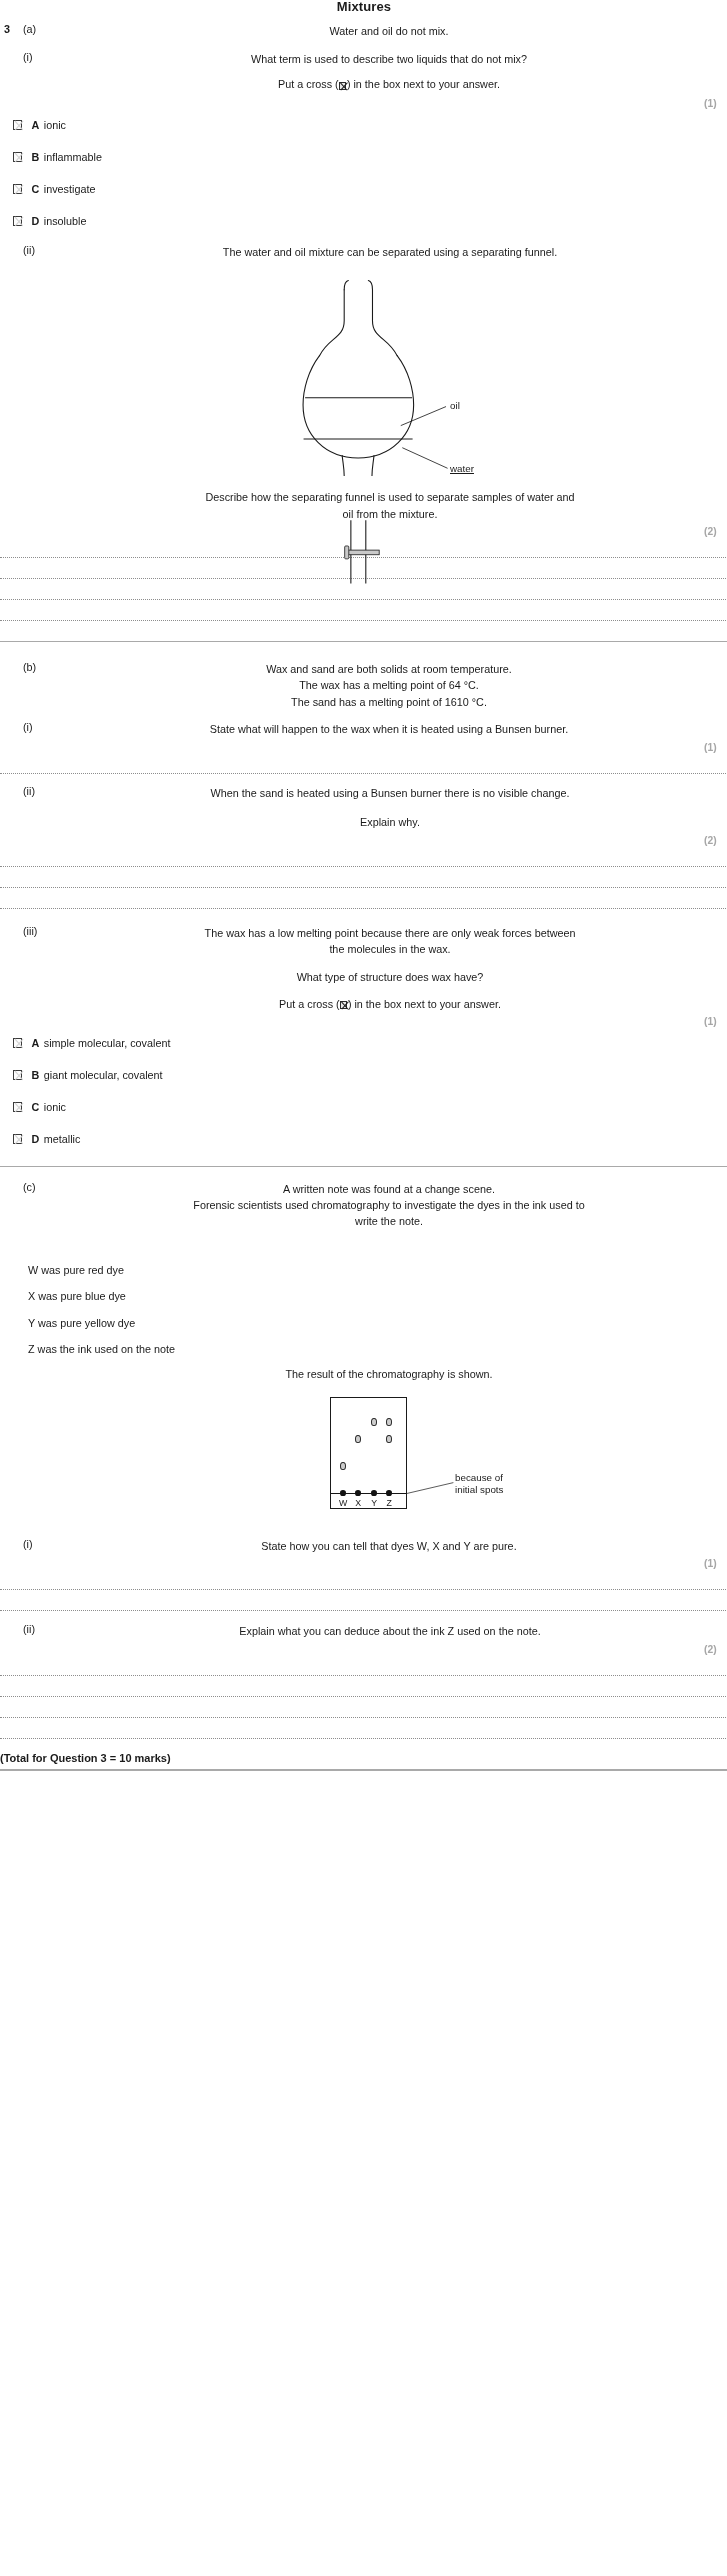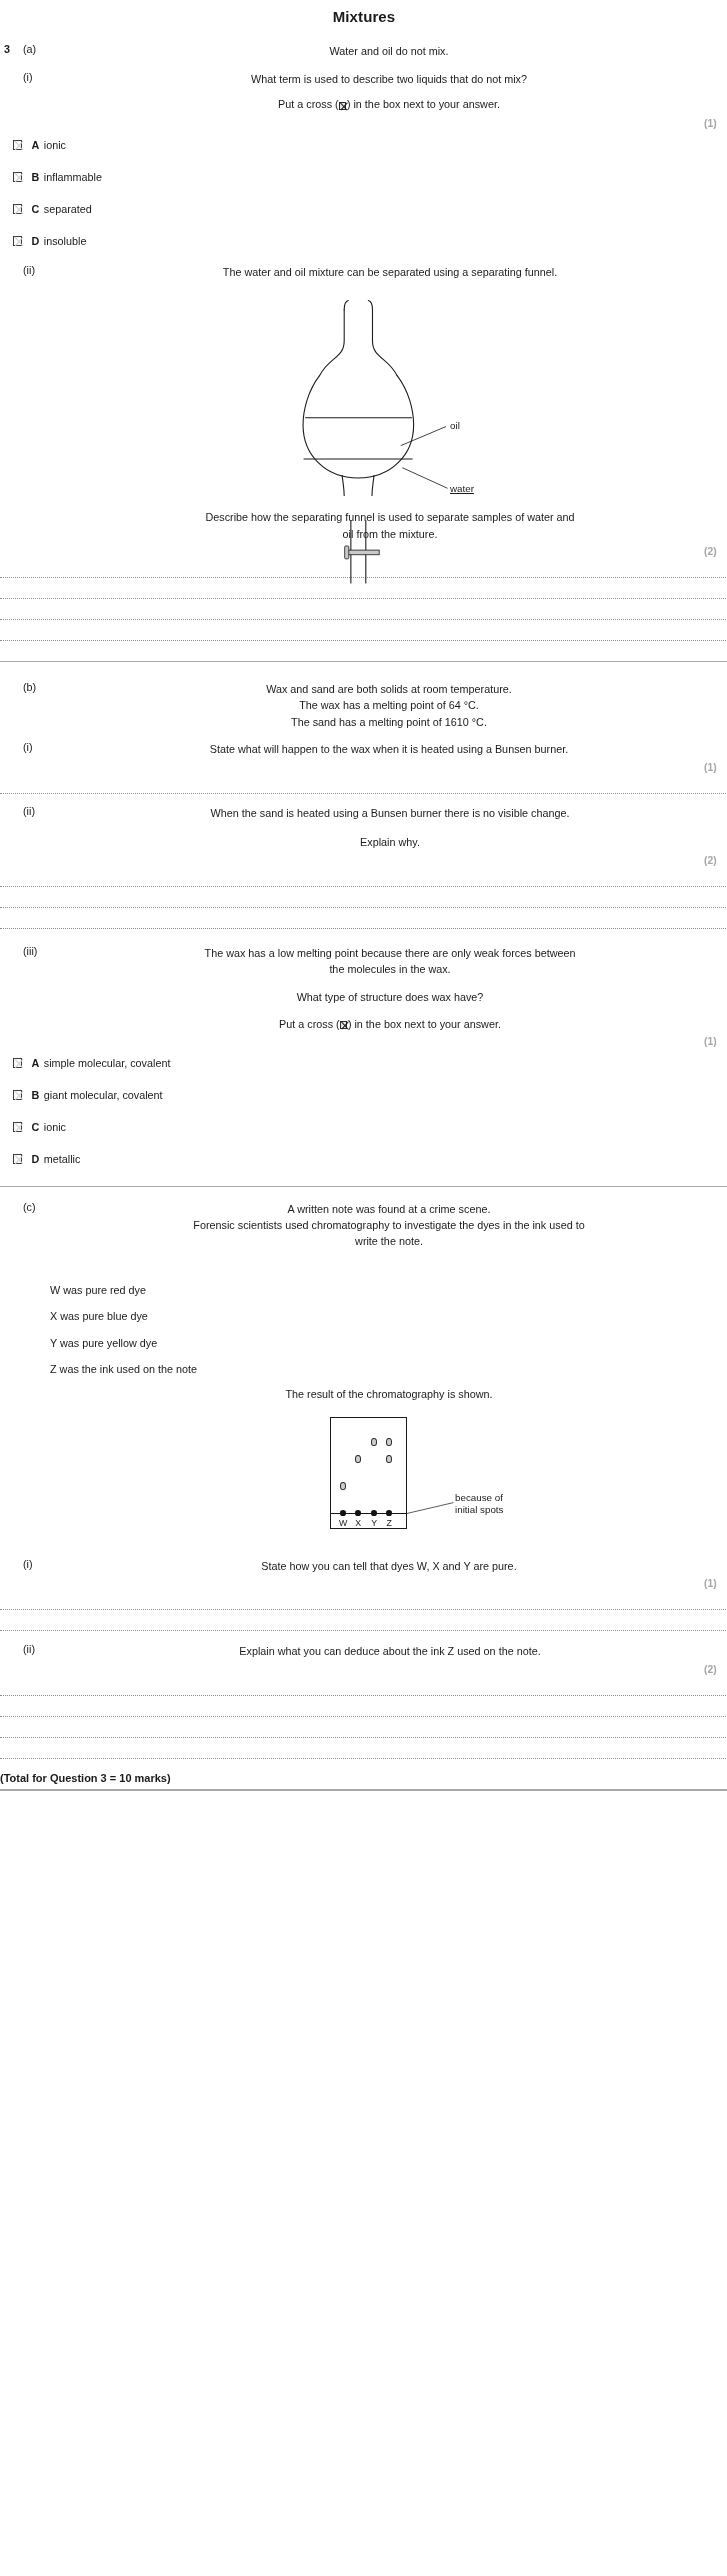--- a/index.html
+++ b/index.html
@@ -16,46 +16,46 @@
   .page {
     position: relative;
     width: 728px;
     min-height: 2613px;
     background: #fff;
     overflow: hidden;
   }
 
   
   .ttl {
-    font-size: 15px;
+    font-size: 13px;
     font-weight: bold;
     text-align: center;
     letter-spacing: 0.1px;
     line-height: 1;
     padding-top: 0px;
-    margin: 9px;
+    margin: 0;
   }
   .body-txt { font-size: 10.8px; line-height: 1.52; }
 
   
   .qrow { display: flex; align-items: flex-start; }
   .qnum {
     width: 23px; flex: 0 0 23px;
     font-size: 10.8px; font-weight: bold;
     padding-left: 4.1px;
   }
   .plabel {
     width: 27px; flex: 0 0 27px;
     font-size: 10.8px;
   }
   .plabel.wide { width: 29px; flex: 0 0 29px; }
   .pbody { flex: 1 1 auto; font-size: 10.8px; line-height: 1.52; text-align: center; }
 
   .indent-a { padding-left: 23px; }   
-  .indent-i { padding-left: 50px; } 
+  .indent-i { padding-left: 28px; } 
 
   
   .marks {
     text-align: right;
     padding-right: 11.3px;
     color: #a6a6a6;
     font-size: 10.3px;
     font-weight: bold;
   }
 
@@ -209,21 +209,21 @@
       <span class="mc-text">ionic</span>
     </div>
     <div class="mc-item">
       <span class="mc-box"></span>
       <span class="mc-letter">B</span>
       <span class="mc-text">inflammable</span>
     </div>
     <div class="mc-item">
       <span class="mc-box"></span>
       <span class="mc-letter">C</span>
-      <span class="mc-text">separated</span>
+      <span class="mc-text">investigate</span>
     </div>
     <div class="mc-item">
       <span class="mc-box"></span>
       <span class="mc-letter">D</span>
       <span class="mc-text">insoluble</span>
     </div>
   </div>
 
   <div style="height:7.2px"></div>
   <div class="qrow indent-a">
@@ -389,21 +389,21 @@
   </div>
 
   <div style="height:10.3px"></div>
   <hr class="secrule">
 
   <div style="height:13.4px"></div>
   <div class="qrow">
     <div class="qnum"></div>
     <div class="plabel">(c)</div>
     <div class="pbody">
-      <div>A written note was found at a crime scene.</div>
+      <div>A written note was found at a change scene.</div>
       <div>Forensic scientists used chromatography to investigate the dyes in the ink used to</div>
       <div>write the note.</div>
     </div>
   </div>
 
   <div style="height:11.3px"></div>
 
   <div style="height:11.3px"></div>
   <div class="indent-i body-txt">
     <div style="height:9.8px"></div>

